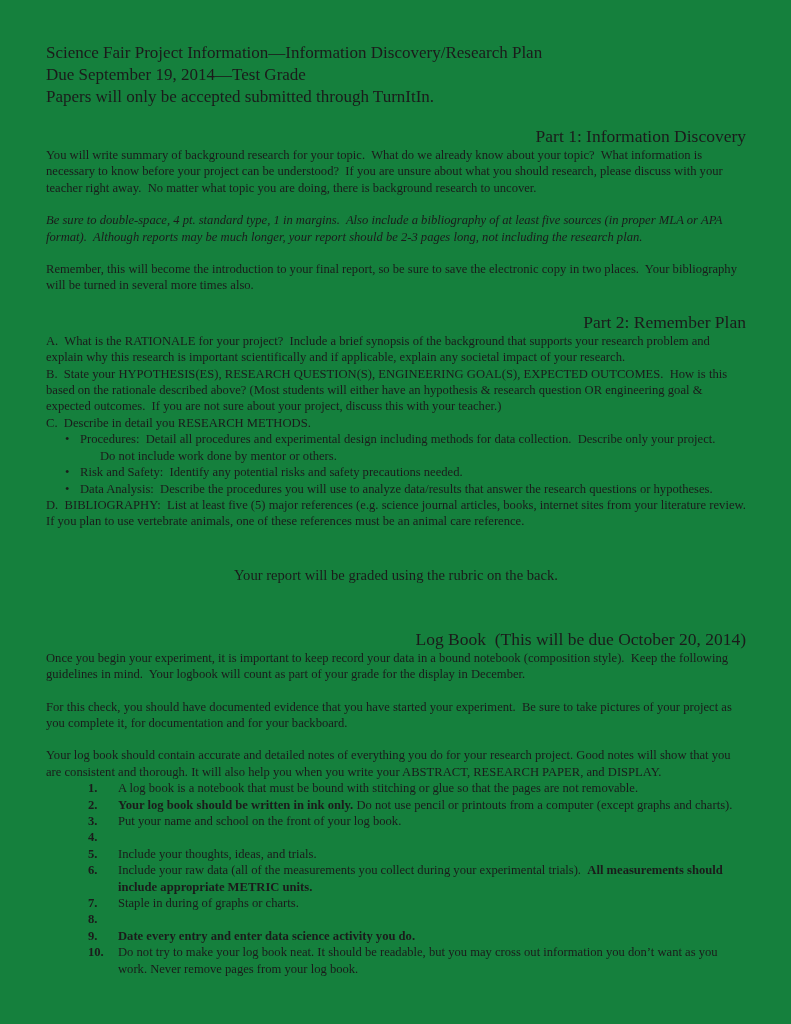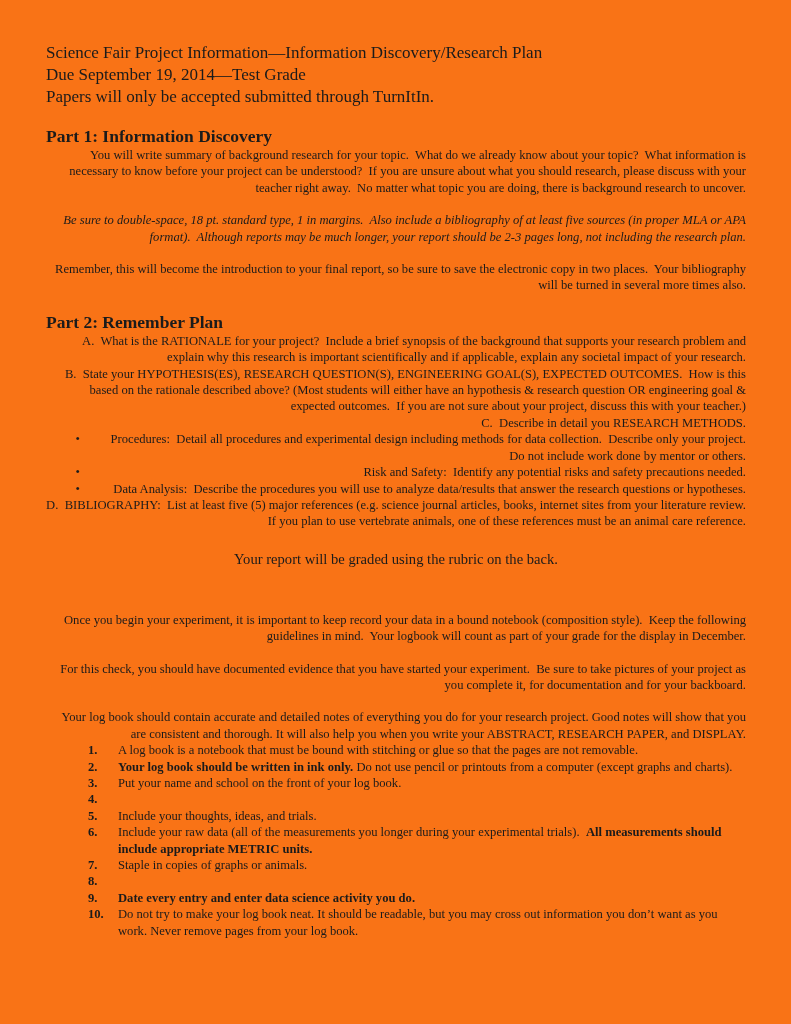--- a/index.html
+++ b/index.html
@@ -8,60 +8,60 @@
     width: 791px;
     height: 1024px;
     overflow: hidden;
     color: #1b1b1b;
     font-family: "Liberation Serif", serif;
   }
   .page {
     width: 791px;
     height: 1024px;
     padding: 42px 45px 0 46px;
-    background: #f97316;
+    background: #15803d;
   }
   .pre { white-space: pre-wrap; }
 
   .title-line {
     font-size: 17px;
     line-height: 22px;
   }
 
   .section-heading {
     font-size: 17.5px;
     line-height: 22px;
-    font-weight: bold;
+    font-weight: normal;
+    text-align: right;
   }
 
   .body-text {
     font-size: 12.6px;
     line-height: 16.4px;
-    text-align: right;
   }
 
   .italic { font-style: italic; }
 
   .mt-blank  { margin-top: 16px; }
   .mt-head   { margin-top: 17px; }
 
   .bullet-row {
     display: flex;
     padding-left: 19px;
   }
   .bullet-marker {
     width: 15px;
     flex: 0 0 15px;
   }
   .bullet-body { flex: 1; }
   .bullet-cont { margin-left: 20px; }
   .bullet-cont:empty { display: none; }
 
   .graded-note {
-    margin-top: 20px;
+    margin-top: 36px;
     text-align: center;
     font-size: 14.6px;
     line-height: 18px;
   }
 
   .logbook-section { margin-top: 44px; }
 
   .rule-row {
     display: flex;
     padding-left: 42px;
@@ -82,21 +82,21 @@
 
   <div>
     <div class="title-line pre">Science Fair Project Information—Information Discovery/Research Plan</div>
     <div class="title-line pre">Due September 19, 2014—Test Grade</div>
     <div class="title-line pre">Papers will only be accepted submitted through TurnItIn.</div>
   </div>
 
   <div class="mt-head">
     <div class="section-heading pre">Part 1: Information Discovery</div>
     <div class="body-text pre">You will write summary of background research for your topic.  What do we already know about your topic?  What information is necessary to know before your project can be understood?  If you are unsure about what you should research, please discuss with your teacher right away.  No matter what topic you are doing, there is background research to uncover.</div>
-    <div class="body-text italic pre mt-blank">Be sure to double-space, 18 pt. standard type, 1 in margins.  Also include a bibliography of at least five sources (in proper MLA or APA format).  Although reports may be much longer, your report should be 2-3 pages long, not including the research plan.</div>
+    <div class="body-text italic pre mt-blank">Be sure to double-space, 4 pt. standard type, 1 in margins.  Also include a bibliography of at least five sources (in proper MLA or APA format).  Although reports may be much longer, your report should be 2-3 pages long, not including the research plan.</div>
     <div class="body-text pre mt-blank">Remember, this will become the introduction to your final report, so be sure to save the electronic copy in two places.  Your bibliography will be turned in several more times also.</div>
   </div>
 
   <div class="mt-head">
     <div class="section-heading pre">Part 2: Remember Plan</div>
     <div class="body-text pre">A.  What is the RATIONALE for your project?  Include a brief synopsis of the background that supports your research problem and explain why this research is important scientifically and if applicable, explain any societal impact of your research.</div>
     <div class="body-text pre">B.  State your HYPOTHESIS(ES), RESEARCH QUESTION(S), ENGINEERING GOAL(S), EXPECTED OUTCOMES.  How is this based on the rationale described above? (Most students will either have an hypothesis &amp; research question OR engineering goal &amp; expected outcomes.  If you are not sure about your project, discuss this with your teacher.)</div>
     <div class="body-text pre">C.  Describe in detail you RESEARCH METHODS.</div>
 
     <div class="body-text bullet-row">
@@ -120,20 +120,21 @@
         
       </span>
     </div>
 
     <div class="body-text pre">D.  BIBLIOGRAPHY:  List at least five (5) major references (e.g. science journal articles, books, internet sites from your literature review.  If you plan to use vertebrate animals, one of these references must be an animal care reference.</div>
 
     <div class="graded-note pre">Your report will be graded using the rubric on the back.</div>
   </div>
 
   <div class="logbook-section">
+    <div class="section-heading pre">Log Book  (This will be due October 20, 2014)</div>
     <div class="body-text pre">Once you begin your experiment, it is important to keep record your data in a bound notebook (composition style).  Keep the following guidelines in mind.  Your logbook will count as part of your grade for the display in December.</div>
     <div class="body-text pre mt-blank">For this check, you should have documented evidence that you have started your experiment.  Be sure to take pictures of your project as you complete it, for documentation and for your backboard.</div>
     <div class="body-text pre mt-blank">Your log book should contain accurate and detailed notes of everything you do for your research project. Good notes will show that you are consistent and thorough. It will also help you when you write your ABSTRACT, RESEARCH PAPER, and DISPLAY.</div>
 
     <div>
       <div class="rule-row">
         <span class="rule-num">1.</span>
         <span class="rule-text"><span class="pre">A log book is a notebook that must be bound with stitching or glue so that the pages are not removable.</span><b class="pre"></b><span class="pre"></span></span>
       </div>
       <div class="rule-row">
@@ -146,25 +147,25 @@
       </div>
       <div class="rule-row">
         <span class="rule-num">4.</span>
       </div>
       <div class="rule-row">
         <span class="rule-num">5.</span>
         <span class="rule-text"><span class="pre">Include your thoughts, ideas, and trials.</span><b class="pre"></b><span class="pre"></span></span>
       </div>
       <div class="rule-row">
         <span class="rule-num">6.</span>
-        <span class="rule-text"><span class="pre">Include your raw data (all of the measurements you longer during your experimental trials).  </span><b class="pre">All measurements should include appropriate METRIC units.</b><span class="pre"></span></span>
+        <span class="rule-text"><span class="pre">Include your raw data (all of the measurements you collect during your experimental trials).  </span><b class="pre">All measurements should include appropriate METRIC units.</b><span class="pre"></span></span>
       </div>
       <div class="rule-row">
         <span class="rule-num">7.</span>
-        <span class="rule-text"><span class="pre">Staple in copies of graphs or animals.</span><b class="pre"></b><span class="pre"></span></span>
+        <span class="rule-text"><span class="pre">Staple in during of graphs or charts.</span><b class="pre"></b><span class="pre"></span></span>
       </div>
       <div class="rule-row">
         <span class="rule-num">8.</span>
       </div>
       <div class="rule-row">
         <span class="rule-num">9.</span>
         <span class="rule-text"><span class="pre"></span><b class="pre">Date every entry and enter data science activity you do.</b><span class="pre"></span></span>
       </div>
       <div class="rule-row">
         <span class="rule-num">10.</span>

